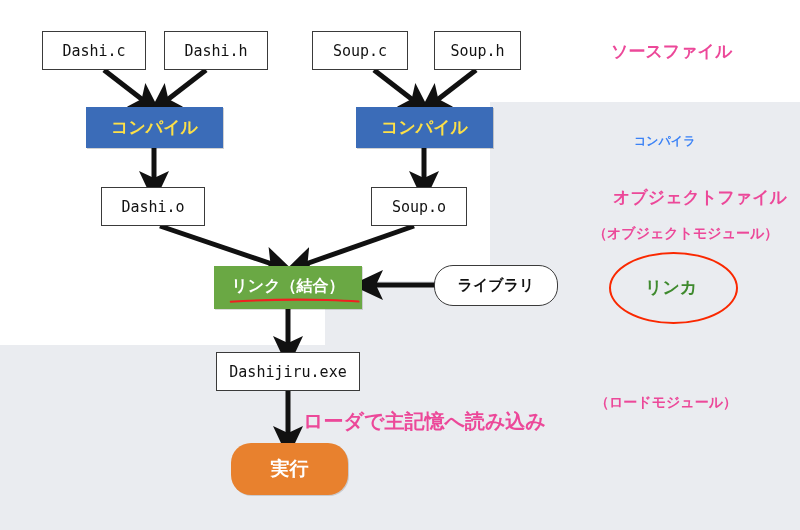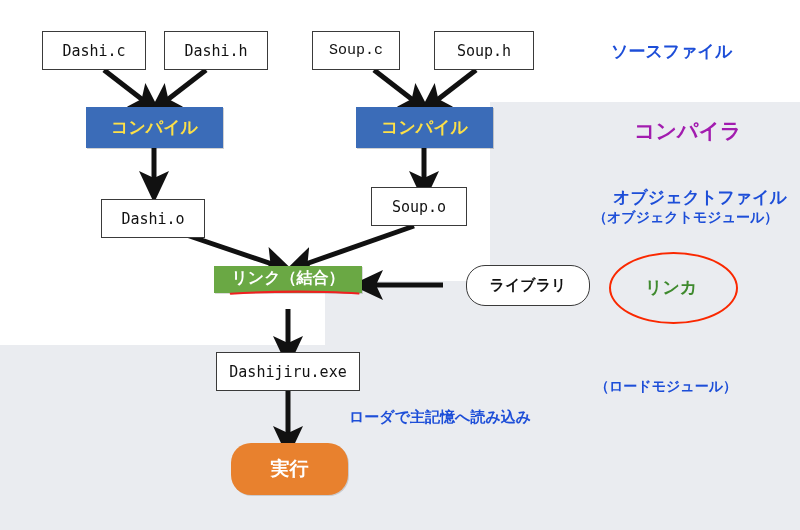--- a/index.html
+++ b/index.html
@@ -85,43 +85,44 @@
     color: #ffffff;
     font-size: 19px;
     font-weight: 700;
     border: none;
     border-radius: 20px;
     box-shadow: 1px 1px 0 rgba(0,0,0,0.14);
   }
   .lbl {
     position: absolute;
     white-space: nowrap;
-    color: #1d4ed8;
+    color: #ec4899;
     font-weight: 700;
   }
   .lbl-main {
     font-size: 17px;
   }
   .lbl-sub {
     font-size: 14px;
+    margin-top: 16px;
   }
   .lbl-compiler {
-    color: #a21caf;
-    font-size: 21px;
-    font-weight: 700;
+    color: #3b82f6;
+    font-size: 12px;
+    font-weight: 700;
+    margin-top: 16px;
   }
   .lbl-linker {
     color: #3f8a2e;
     font-size: 17px;
     font-weight: 700;
   }
   .lbl-loader {
-    font-size: 15px;
-    font-weight: 700;
-    margin-left: 46px;
+    font-size: 20px;
+    font-weight: 700;
   }
   .lbl-wai {
     font-size: 19px;
     font-weight: 700;
   }
   .ellipse {
     position: absolute;
     border: 2.5px solid #fa2800;
     border-radius: 50%;
     background: transparent;
@@ -163,51 +164,51 @@
       <path d="M288,391 L288,441"></path>
     </g>
   </svg>
 
   <div class="node filebox" style="left:42px; top:31px; width:104px; height:39px;">
     <span>Dashi.c</span>
   </div>
   <div class="node filebox" style="left:164px; top:31px; width:104px; height:39px;">
     <span>Dashi.h</span>
   </div>
-  <div class="node filebox" style="left:312px; top:31px; width:88px; height:39px;font-family:Liberation Mono, monospace;">
+  <div class="node filebox" style="left:312px; top:31px; width:96px; height:39px;">
     <span>Soup.c</span>
   </div>
-  <div class="node filebox" style="left:434px; top:31px; width:100px; height:39px;">
+  <div class="node filebox" style="left:434px; top:31px; width:87px; height:39px;">
     <span>Soup.h</span>
   </div>
 
   <div class="node compile" style="left:86px; top:107px; width:137px; height:41px;">
     <span>コンパイル</span>
   </div>
   <div class="node compile" style="left:356px; top:107px; width:137px; height:41px;">
     <span>コンパイル</span>
   </div>
 
-  <div class="node filebox" style="left:101px; top:187px; width:104px; height:39px;margin-top:12px;">
+  <div class="node filebox" style="left:101px; top:187px; width:104px; height:39px;">
     <span>Dashi.o</span>
   </div>
   <div class="node filebox" style="left:371px; top:187px; width:96px; height:39px;">
     <span>Soup.o</span>
   </div>
 
-  <div class="node link" style="left:214px; top:266px; width:148px; height:27px;">
+  <div class="node link" style="left:214px; top:266px; width:148px; height:43px;">
     <span class="inner">
       <span>リンク（結合）</span>
       <svg class="redline" viewBox="0 0 150 8" preserveAspectRatio="none">
         <path d="M2,5.4 C35,3.2 78,2.6 112,3.4 C128,3.9 140,4.6 148,5.2" stroke="#f02020" stroke-width="2.3" fill="none" stroke-linecap="round"></path>
       </svg>
     </span>
   </div>
 
-  <div class="node jbox" style="left:466px; top:265px; width:124px; height:41px;border-radius:19px;">
+  <div class="node jbox" style="left:434px; top:265px; width:124px; height:41px;border-radius:19px;">
     <span>ライブラリ</span>
   </div>
 
   <div class="node filebox" style="left:216px; top:352px; width:144px; height:39px;text-align:center;">
     <span>Dashijiru.exe</span>
   </div>
 
   <div class="lbl lbl-loader" style="left:303px; top:408px;">ローダで主記憶へ読み込み</div>
 
   <div class="node exec" style="left:231px; top:443px; width:117px; height:52px;">

